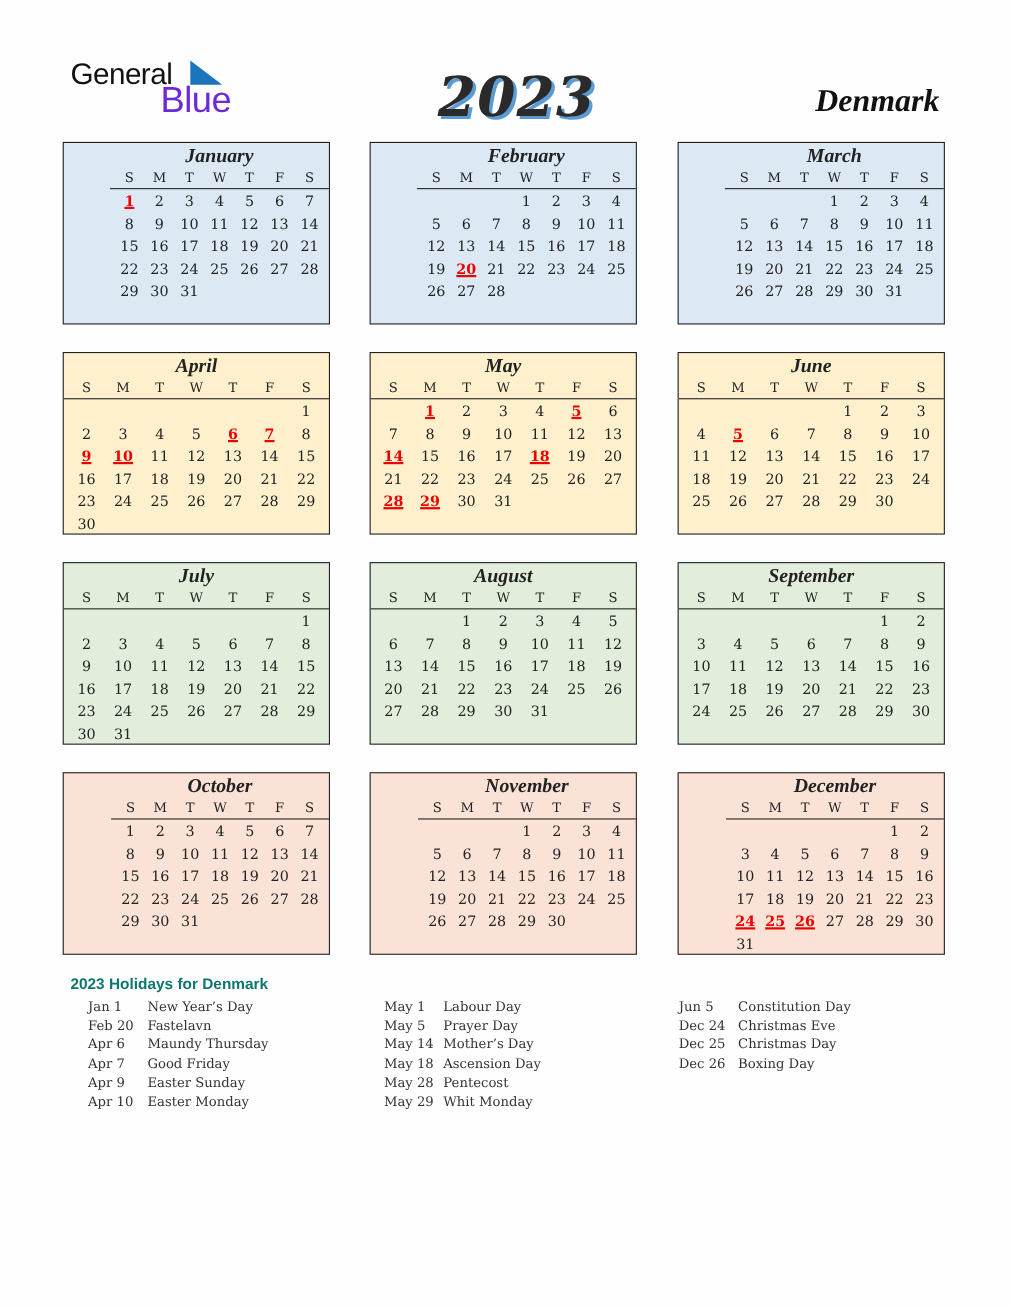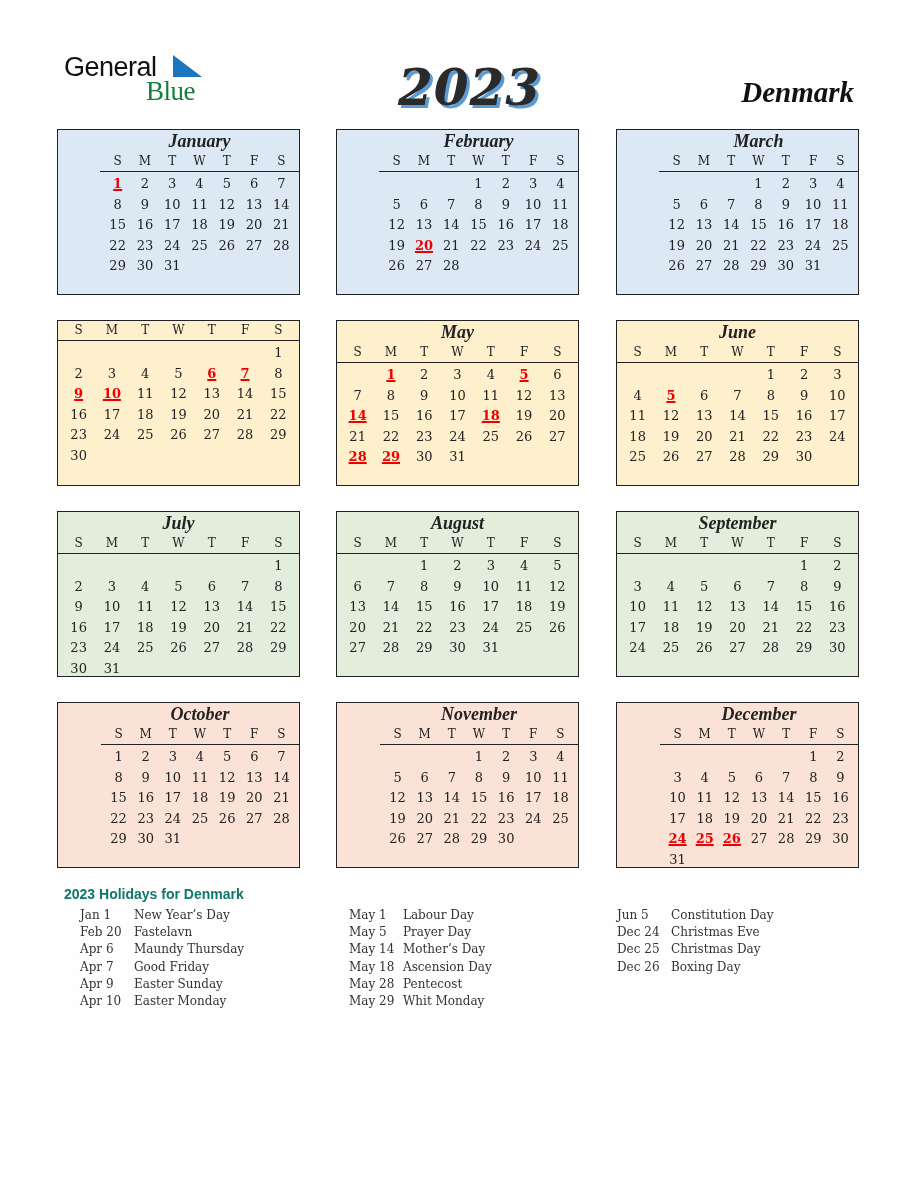--- a/index.html
+++ b/index.html
@@ -12,22 +12,22 @@
     overflow: hidden;
   }
   .logo { position: absolute; left: 64px; top: 52px; width: 150px; height: 56px; }
   .logo-general {
     position: absolute; left: 0; top: 0;
     font-family: "Liberation Sans", sans-serif;
     font-size: 27px; color: #111; letter-spacing: -0.5px; line-height: 30px;
   }
   .logo-blue {
     position: absolute; left: 82px; top: 24px;
-    font-family: Liberation Serif, serif;
-    font-size: 27px; color: #15803d; letter-spacing: -0.5px; line-height: 30px;
+    font-family: Liberation Sans, sans-serif;
+    font-size: 33px; color: #6d28d9; letter-spacing: -0.5px; line-height: 30px;
   }
   .logo-tri {
     position: absolute; left: 109px; top: 3px; width: 0; height: 0;
     border-bottom: 22px solid #1b75bc;
     border-right: 29px solid transparent;
   }
   .year {
     position: absolute; left: 398px; top: 58px;
     font-family: "DejaVu Serif", "Liberation Serif", serif;
     font-weight: bold; font-style: italic;
@@ -262,20 +262,21 @@
           <span>27</span>
           <span>28</span>
           <span>29</span>
           <span>30</span>
           <span>31</span>
           <span></span>
         </div>
       </div>
     </div>
     <div class="month q2" style="left: 57px; top: 320px;">
+      <div class="month-name">April</div>
       <div class="dow-row">
         <span>S</span>
         <span>M</span>
         <span>T</span>
         <span>W</span>
         <span>T</span>
         <span>F</span>
         <span>S</span>
       </div>
       <div class="days">

